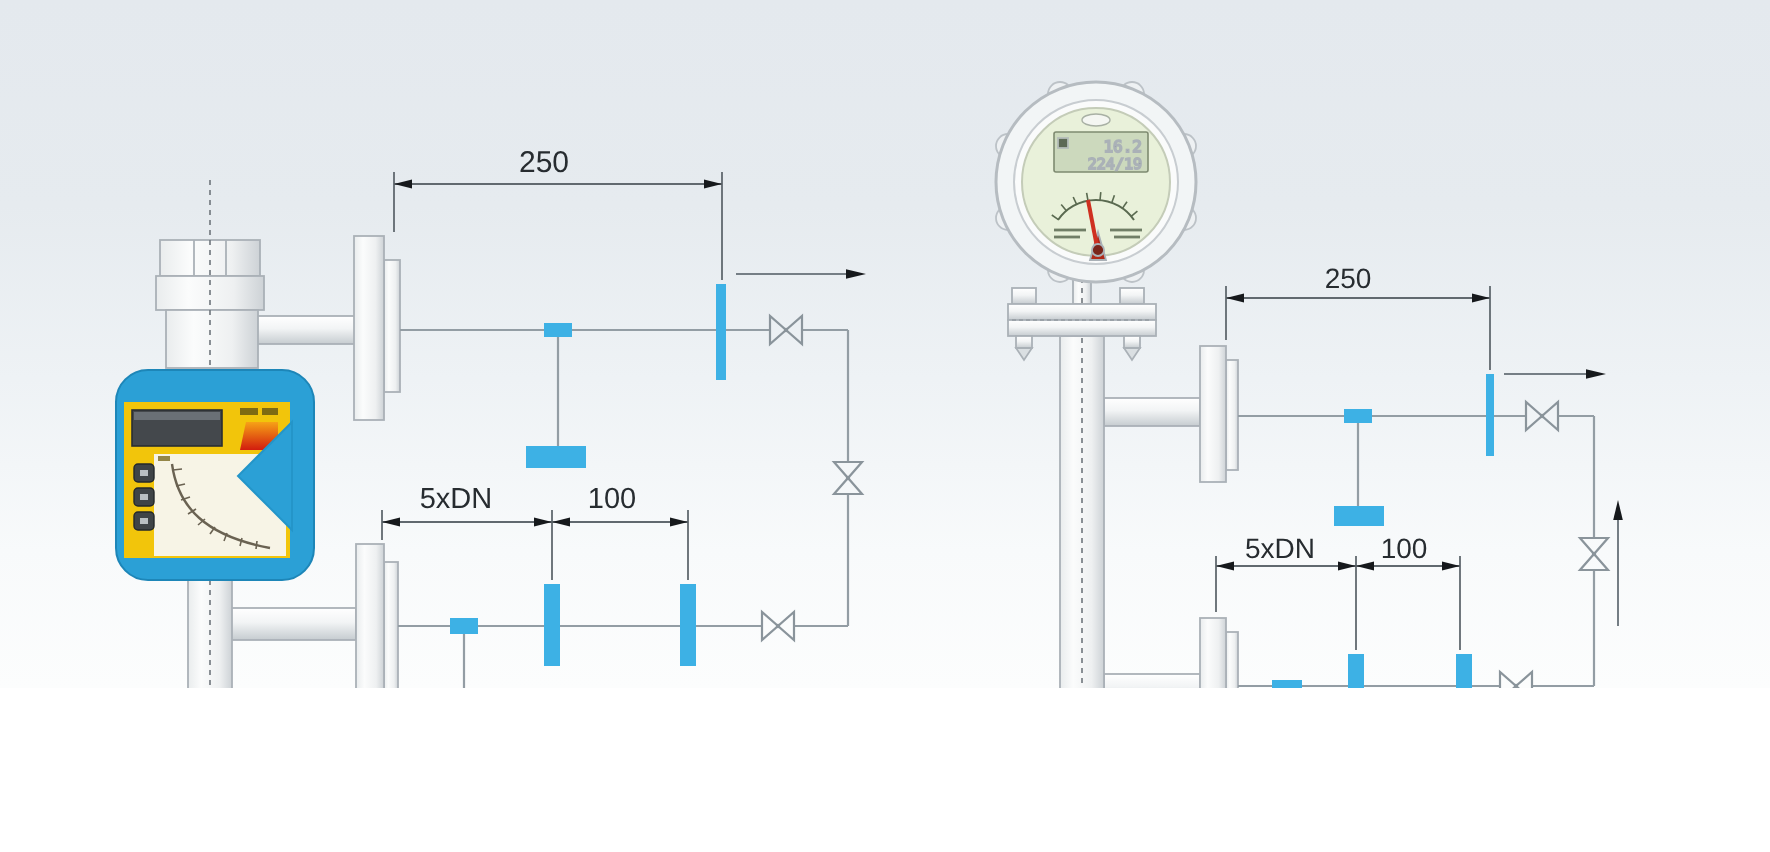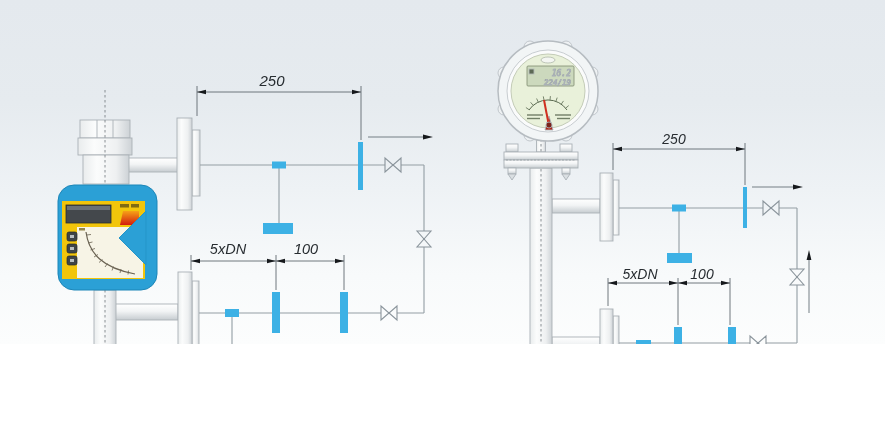--- a/index.html
+++ b/index.html
@@ -1,20 +1,19 @@
 <!DOCTYPE html>
 <html><head>
 <meta charset="utf-8">
 <style>
   html,body{margin:0;padding:0;background:#ffffff;}
   .canvas{
     position:relative;width:885px;height:344px;overflow:hidden;
     background:linear-gradient(180deg,#e4e9ee 0%,#e6ebef 30%,#eef2f5 55%,#f8fafb 80%,#fcfdfd 100%);
     font-family:"Liberation Sans",sans-serif;
-    font-style:italic;
   }
   svg{position:absolute;left:0;top:0;}
   .dimtext{fill:#272c30;font-family:"Liberation Sans",sans-serif;}
   .lcdtext{fill:#2e3a2a;font-family:"DejaVu Sans Mono",monospace;}
 </style>
 </head>
 <body>
 
 <div class="canvas">
 <svg width="885" height="426" viewBox="0 0 885 426">

